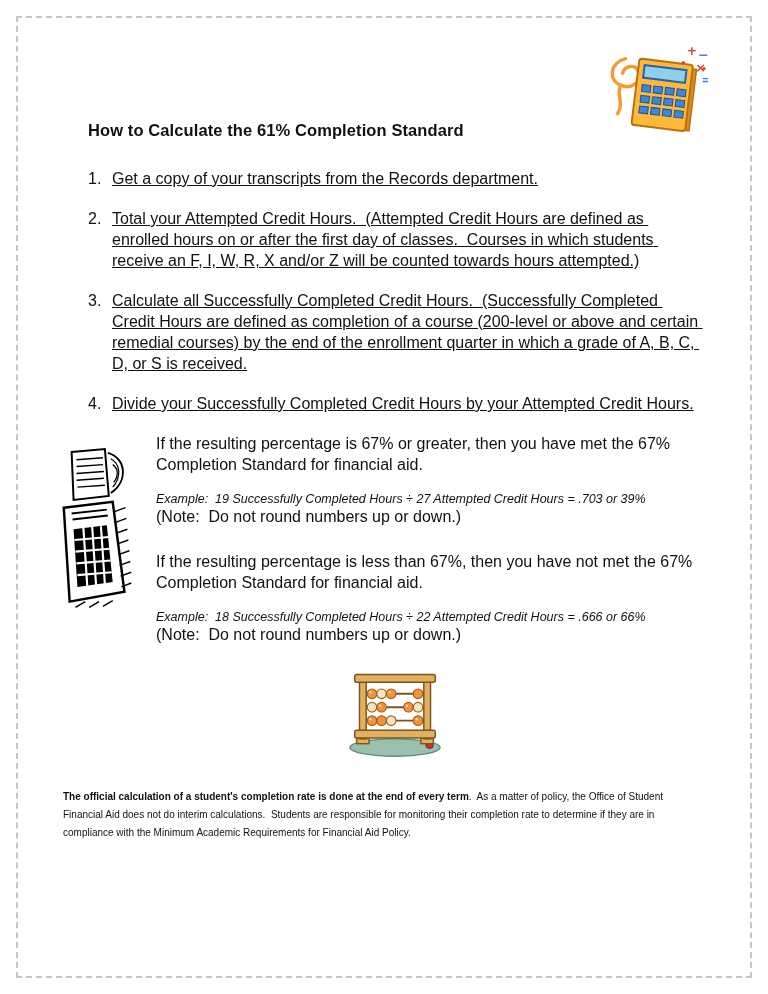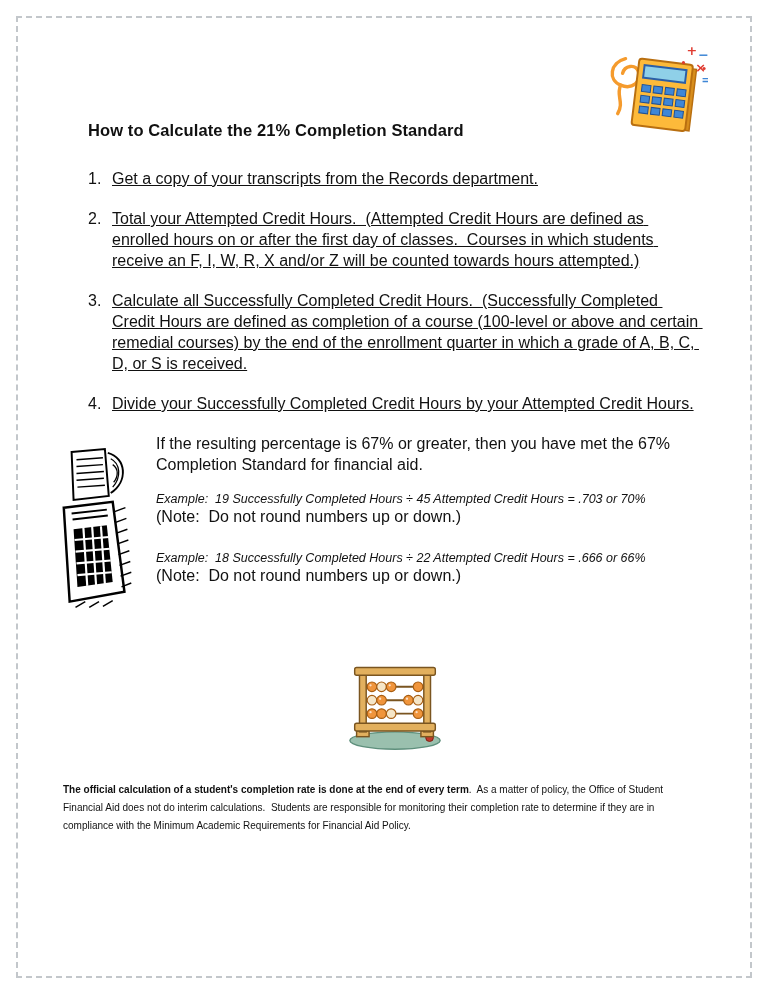--- a/index.html
+++ b/index.html
@@ -43,21 +43,21 @@
 </style>
 </head>
 <body>
 
 <div class="page">
   <div class="stitch"></div>
 
   <div class="content">
 
     <div class="header-row">
-      <div class="title">How to Calculate the 21% Completion Standard</div>
+      <div class="title">How to Calculate the 61% Completion Standard</div>
       <span class="calc-top">
         <svg viewBox="0 0 110 102" width="108" height="102" xmlns="http://www.w3.org/2000/svg">
           <path d="M26 16 C10 20 8 38 21 43 C33 48 43 39 39 29 C36 21 25 23 23 31" stroke="#F59B2D" stroke-width="3.5" fill="none" stroke-linecap="round"></path>
           <path d="M21 43 C16 54 25 60 18 72" stroke="#F59B2D" stroke-width="3.5" fill="none" stroke-linecap="round"></path>
           <g transform="rotate(7 64 52)">
             <rect x="89" y="23" width="6" height="63" fill="#D88E1C" stroke="#B96F10" stroke-width="1.5"></rect>
             <rect x="36" y="19" width="55" height="68" rx="3" fill="#FDBA3A" stroke="#B96F10" stroke-width="2"></rect>
             <rect x="42" y="25" width="43" height="13" fill="#8FD0E8" stroke="#2B5FA7" stroke-width="2"></rect>
             <g fill="#3F87D6" stroke="#1F4F93" stroke-width="1">
               <rect x="42" y="45" width="9" height="7"></rect>
@@ -90,21 +90,21 @@
       <li class="step">
         <span class="num">1.</span>
         <span class="txt">Get a copy of your transcripts from the Records department.</span>
       </li>
       <li class="step">
         <span class="num">2.</span>
         <span class="txt">Total your Attempted Credit Hours.  (Attempted Credit Hours are defined as enrolled hours on or after the first day of classes.  Courses in which students receive an F, I, W, R, X and/or Z will be counted towards hours attempted.)</span>
       </li>
       <li class="step">
         <span class="num">3.</span>
-        <span class="txt">Calculate all Successfully Completed Credit Hours.  (Successfully Completed Credit Hours are defined as completion of a course (100-level or above and certain remedial courses) by the end of the enrollment quarter in which a grade of A, B, C, D, or S is received.</span>
+        <span class="txt">Calculate all Successfully Completed Credit Hours.  (Successfully Completed Credit Hours are defined as completion of a course (200-level or above and certain remedial courses) by the end of the enrollment quarter in which a grade of A, B, C, D, or S is received.</span>
       </li>
       <li class="step">
         <span class="num">4.</span>
         <span class="txt">Divide your Successfully Completed Credit Hours by your Attempted Credit Hours.</span>
       </li>
     </ol>
 
     <div class="result-block">
       <div class="machine-col">
         <svg class="machine-svg" viewBox="0 0 92 186" xmlns="http://www.w3.org/2000/svg">
@@ -146,22 +146,23 @@
             <line x1="68" y1="132" x2="79" y2="128"></line>
             <line x1="69" y1="143" x2="79" y2="139"></line>
             <line x1="22" y1="164" x2="32" y2="158"></line>
             <line x1="36" y1="164" x2="46" y2="158"></line>
             <line x1="50" y1="163" x2="60" y2="157"></line>
           </g>
         </svg>
       </div>
       <div class="result-texts">
         <p class="if-para">If the resulting percentage is 67% or greater, then you have met the 67% Completion Standard for financial aid.</p>
-        <p class="example">Example:  19 Successfully Completed Hours ÷ 45 Attempted Credit Hours = .703 or 70%</p>
+        <p class="example">Example:  19 Successfully Completed Hours ÷ 27 Attempted Credit Hours = .703 or 39%</p>
         <p class="note">(Note:  Do not round numbers up or down.)</p>
+        <p class="if-para">If the resulting percentage is less than 67%, then you have not met the 67% Completion Standard for financial aid.</p>
         <p class="example">Example:  18 Successfully Completed Hours ÷ 22 Attempted Credit Hours = .666 or 66%</p>
         <p class="note last">(Note:  Do not round numbers up or down.)</p>
       </div>
     </div>
 
     <div class="abacus-wrap">
       <svg class="abacus-svg" viewBox="0 0 120 100" xmlns="http://www.w3.org/2000/svg">
         <ellipse cx="60" cy="87" rx="47" ry="9" fill="#9AC0AE" stroke="#5E8F7C" stroke-width="1.5"></ellipse>
         <circle cx="96" cy="84" r="4" fill="#C0392B" stroke="#7a1f14" stroke-width="1"></circle>
         <g fill="#E2B05E" stroke="#7A5520" stroke-width="1.5">

